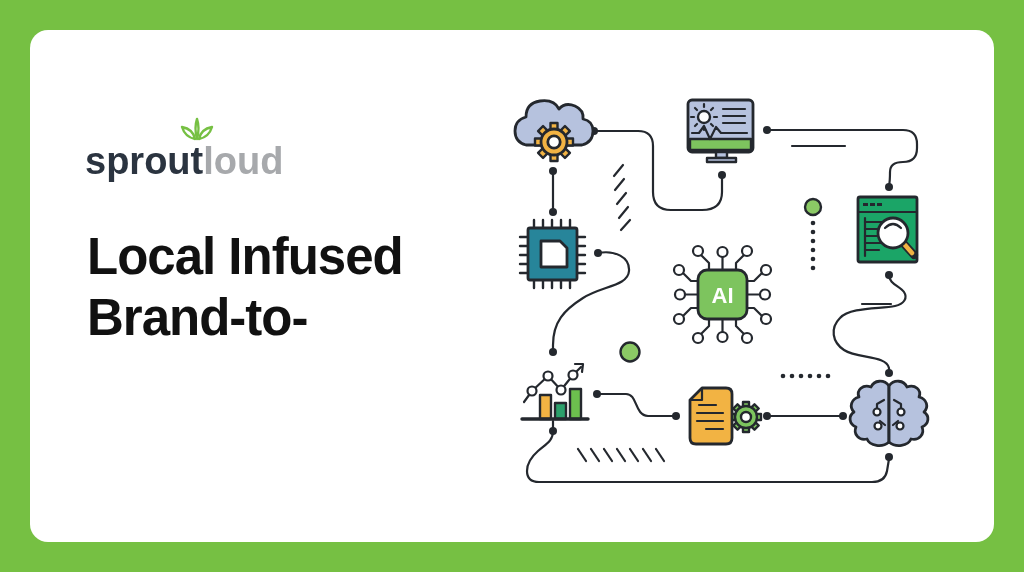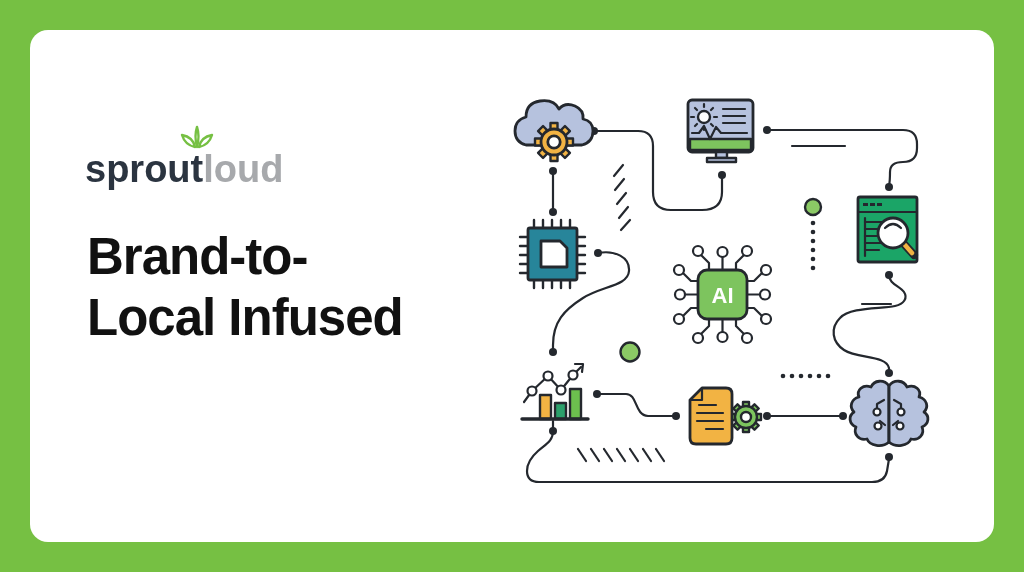--- a/index.html
+++ b/index.html
@@ -10,21 +10,21 @@
   }
   html,body{margin:0;padding:0;}
   body{
     width:1024px;height:572px;background:var(--page-bg);
     font-family:"Liberation Sans", sans-serif;overflow:hidden;position:relative;
   }
   .card{
     position:absolute;left:30px;top:30px;right:30px;bottom:30px;
     background:var(--card-bg);border-radius:18px;
   }
-  .logo{position:absolute;left:55px;top:92px;width:240px;height:72px;}
+  .logo{position:absolute;left:55px;top:84px;width:240px;height:72px;}
   .leaves{position:absolute;left:92px;top:-2px;}
   .logo-text{position:absolute;left:0;top:26px;font-size:38px;font-weight:700;letter-spacing:0;}
   .logo-sprout{color:var(--logo-dark);}
   .logo-loud{color:var(--logo-gray);}
   .headline{
     position:absolute;left:57px;top:196px;width:420px;
     color:var(--headline);font-size:51px;line-height:61px;font-weight:700;letter-spacing:-1px;
   }
   .illustration{position:absolute;left:450px;top:30px;}
 
@@ -54,22 +54,22 @@
   <div class="logo">
     <svg class="leaves" width="40" height="30" viewBox="0 0 40 30">
       <path class="leaf" d="M20,27 Q17,16 20,7 Q23,16 20,27 Z"></path>
       <path class="leaf" d="M18,27 Q8,25 5,15 Q16,17 18,27 Z"></path>
       <path class="leaf" d="M22,27 Q32,25 35,15 Q24,17 22,27 Z"></path>
     </svg>
     <div class="logo-text"><span class="logo-sprout">sprout</span><span class="logo-loud">loud</span></div>
   </div>
 
   <div class="headline">
+    <div>Local Infused</div>
     <div>Brand-to-</div>
-    <div>Local Infused</div>
   </div>
 
   <svg class="illustration" width="500" height="460" viewBox="0 0 500 460">
 
     <g>
       <path class="ln" d="M114,71 H158 Q173,71 173,86 V132 Q173,150 191,150 H222 Q242,150 242,132 V115"></path>
       <circle class="dot" cx="114" cy="71" r="4"></circle>
         <circle class="dot" cx="242" cy="115" r="4"></circle>
     </g>
     <g>

